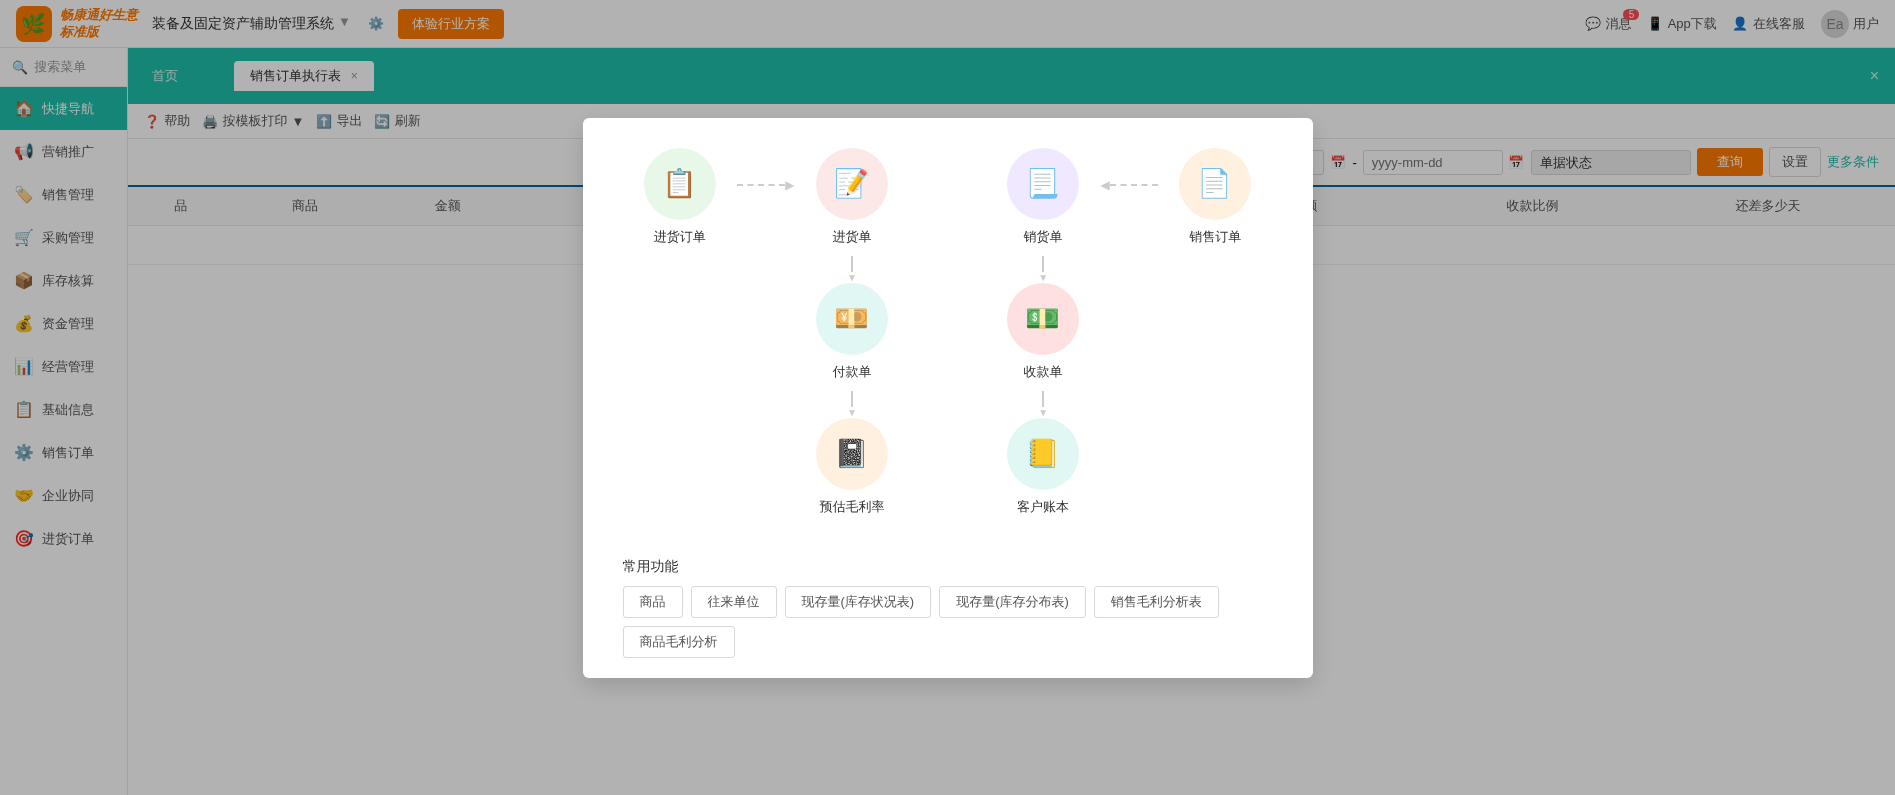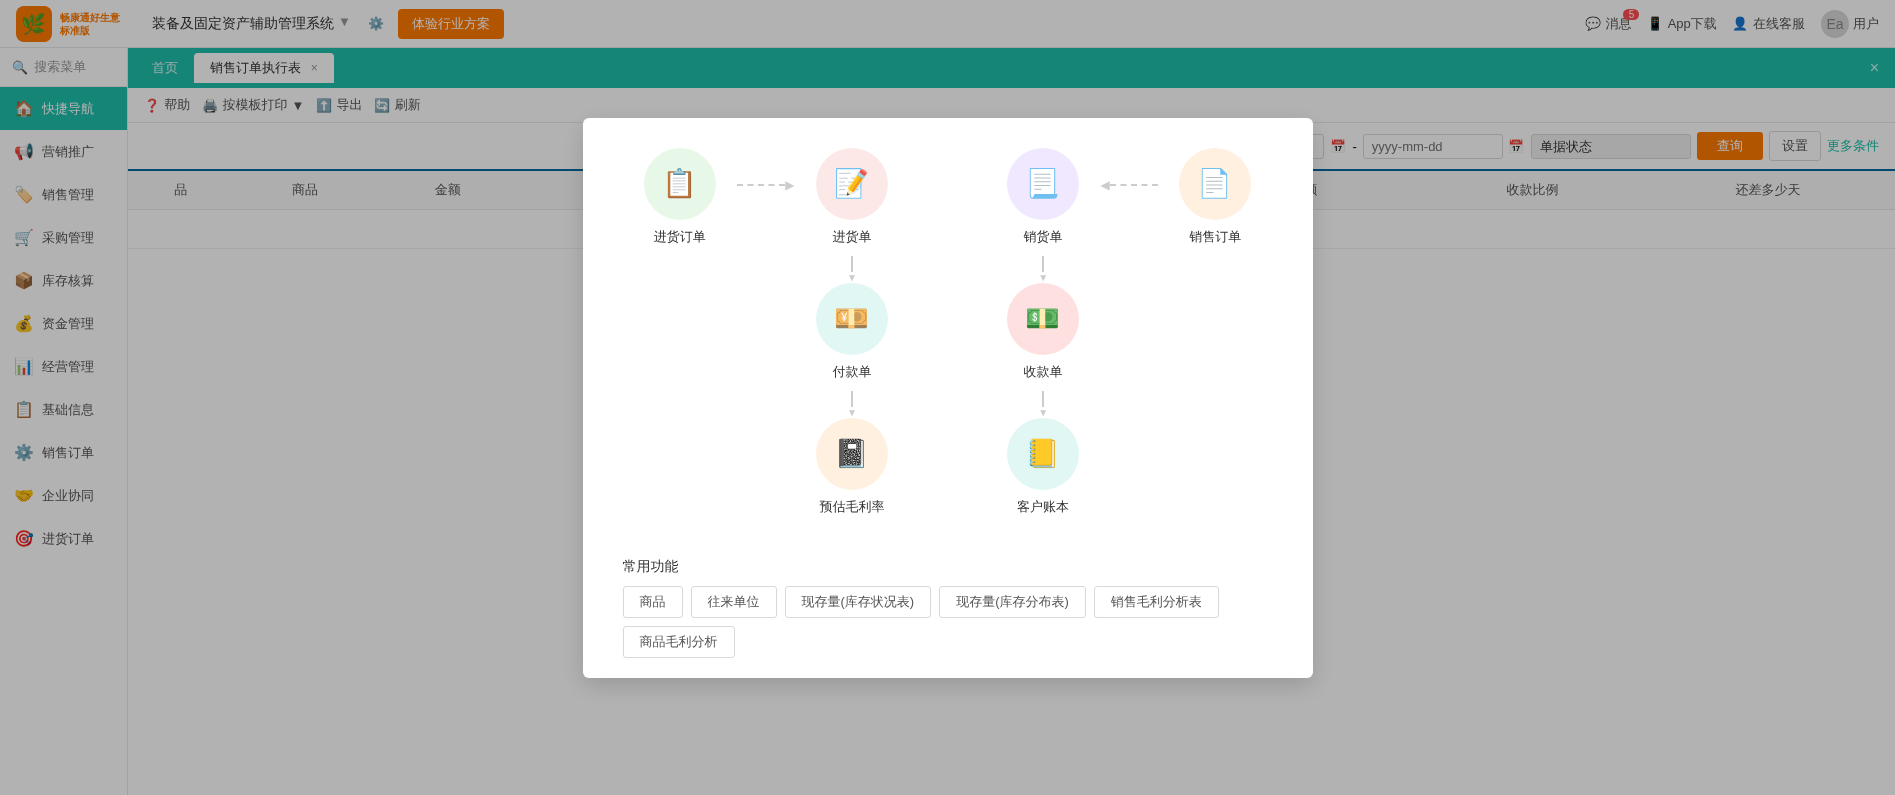--- a/index.html
+++ b/index.html
@@ -8,35 +8,35 @@
     
     .app-wrapper { display: flex; flex-direction: column; height: 795px; width: 1895px; }
     .top-bar { height: 48px; background: #fff; display: flex; align-items: center; padding: 0 16px; border-bottom: 1px solid #e8e8e8; flex-shrink: 0; }
     .main-area { display: flex; flex: 1; overflow: hidden; }
     .sidebar { width: 128px; background: #fff; border-right: 1px solid #e8e8e8; flex-shrink: 0; display: flex; flex-direction: column; }
     .content-area { flex: 1; display: flex; flex-direction: column; overflow: hidden; }
 
     
     .logo-area { display: flex; align-items: center; gap: 8px; width: 128px; flex-shrink: 0; }
     .logo-icon { width: 36px; height: 36px; background: #ff7a00; border-radius: 8px; display: flex; align-items: center; justify-content: center; color: white; font-size: 20px; }
-    .logo-text { font-size: 10px; color: #ff7a00; line-height: 1.3; font-weight: bold; }
+    .logo-text { font-size: 13px; color: #ff7a00; line-height: 1.3; font-weight: bold; font-style: italic; }
     .system-title { display: flex; align-items: center; gap: 4px; margin-left: 8px; }
     .system-name { font-size: 14px; color: #333; font-weight: 500; }
     .dropdown-btn { width: 20px; height: 20px; cursor: pointer; color: #999; }
     .gear-btn { width: 28px; height: 28px; cursor: pointer; color: #666; display: flex; align-items: center; justify-content: center; }
     .experience-btn { background: #ff7a00; color: white; border: none; padding: 6px 14px; border-radius: 4px; cursor: pointer; font-size: 13px; margin-left: 8px; }
     .top-right { margin-left: auto; display: flex; align-items: center; gap: 16px; }
     .top-icon-item { display: flex; align-items: center; gap: 4px; cursor: pointer; color: #555; font-size: 13px; position: relative; }
     .badge { background: #ff4d4f; color: white; font-size: 10px; border-radius: 10px; padding: 0 4px; min-width: 16px; text-align: center; position: absolute; top: -6px; right: -8px; }
     .avatar { width: 28px; height: 28px; border-radius: 50%; background: #d9d9d9; display: flex; align-items: center; justify-content: center; color: #888; font-size: 14px; }
 
     
-    .tab-bar { height: 40px; background: #1dbfaa; display: flex; align-items: center; padding: 0 8px; flex-shrink: 0; }
+    .tab-bar { height: 56px; background: #1dbfaa; display: flex; align-items: center; padding: 0 8px; flex-shrink: 0; }
     .tab-item { padding: 6px 16px; cursor: pointer; color: rgba(255,255,255,0.85); font-size: 13px; border-radius: 4px 4px 0 0; }
-    .tab-item.active { background: #fff; color: #333; }
+    .tab-item.active { background: #fff; color: #333; margin-left: 40px; }
     .tab-close { margin-left: 6px; color: #999; cursor: pointer; font-size: 12px; }
     .tab-close-main { margin-left: auto; color: rgba(255,255,255,0.8); cursor: pointer; font-size: 16px; padding: 0 8px; }
 
     
     .sidebar-search { padding: 10px 12px; border-bottom: 1px solid #f0f0f0; }
     .sidebar-search-inner { display: flex; align-items: center; gap: 6px; color: #999; cursor: pointer; font-size: 13px; }
     .sidebar-nav-item { display: flex; align-items: center; gap: 8px; padding: 12px 14px; cursor: pointer; color: #555; font-size: 13px; transition: background 0.2s; }
     .sidebar-nav-item.highlight { background: #1dbfaa; color: white; }
     .nav-icon { font-size: 16px; width: 20px; text-align: center; }
 

